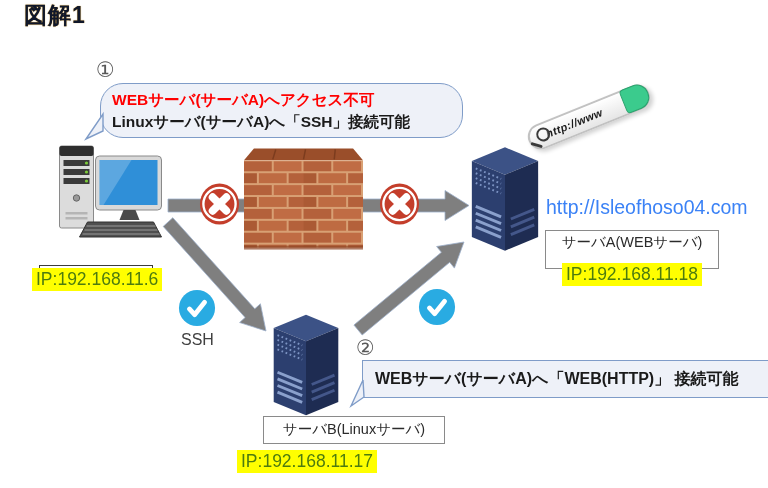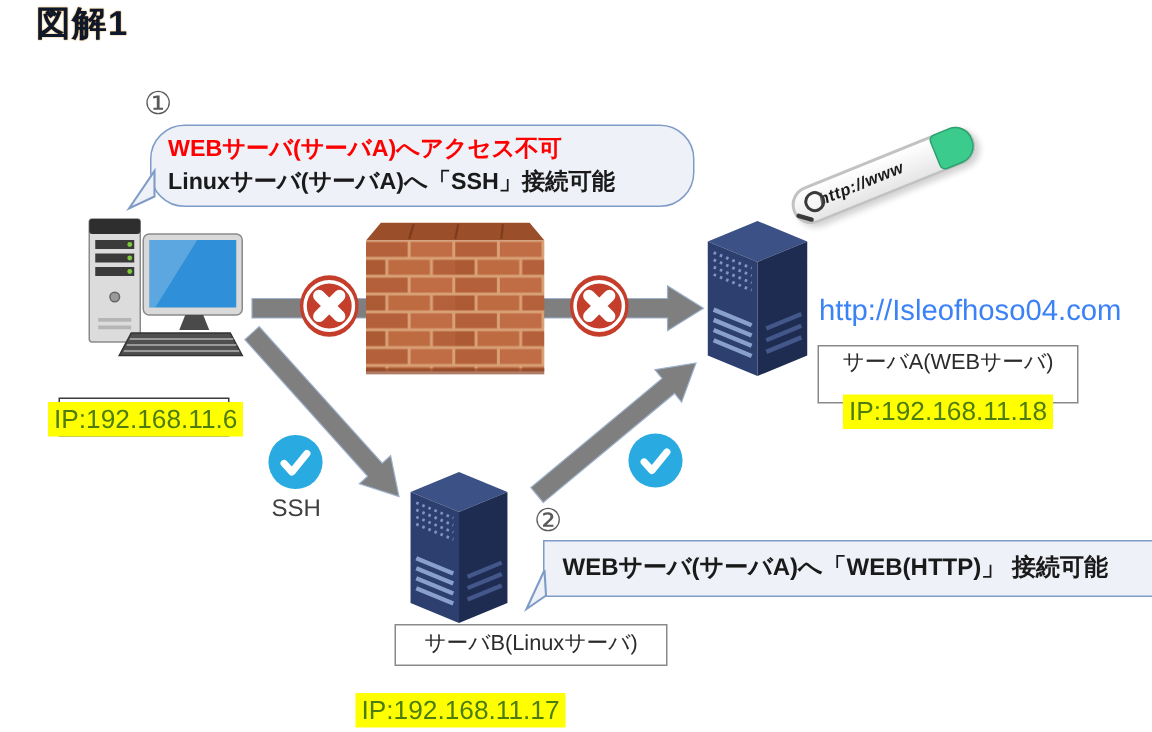--- a/index.html
+++ b/index.html
@@ -33,21 +33,21 @@
                font-size:14.5px; color:#2b2b2b; text-align:center; line-height:23px;
                white-space:nowrap; }
   .lb-client { left:39px; top:240px; width:114px; height:26px; border-color:#3c3c3c;margin-top:25px; }
   .lb-servera { left:545px; top:230px; width:174px; height:39px; border-color:#8a8a8a; }
   .lb-serverb { left:223px; top:416px; width:182px; height:28px; line-height:25px; border-color:#8a8a8a;margin-left:40px; }
 
   .ip { position:absolute; background:#FFFF00; color:#4d7c0f; font-size:17.5px;
         padding:1px 4px; white-space:nowrap; }
   .ip-client { left:32px; top:268px; }
   .ip-servera { left:562px; top:263px; }
-  .ip-serverb { left:237px; top:450px;margin-top:12px; }
+  .ip-serverb { left:237px; top:450px; }
 
   .conn-label { position:absolute; font-size:16px; color:#404040; white-space:nowrap; }
   .ssh-label { left:181px; top:331px; }
   .web-label { left:391px; top:332px; }
 
   .url-text { position:absolute; left:546px; top:196px; font-size:19.5px; color:#3b82f6;
               white-space:nowrap; }
 
   
   .urlbar { position:absolute; left:524px; top:104px; width:130px; height:26px;

